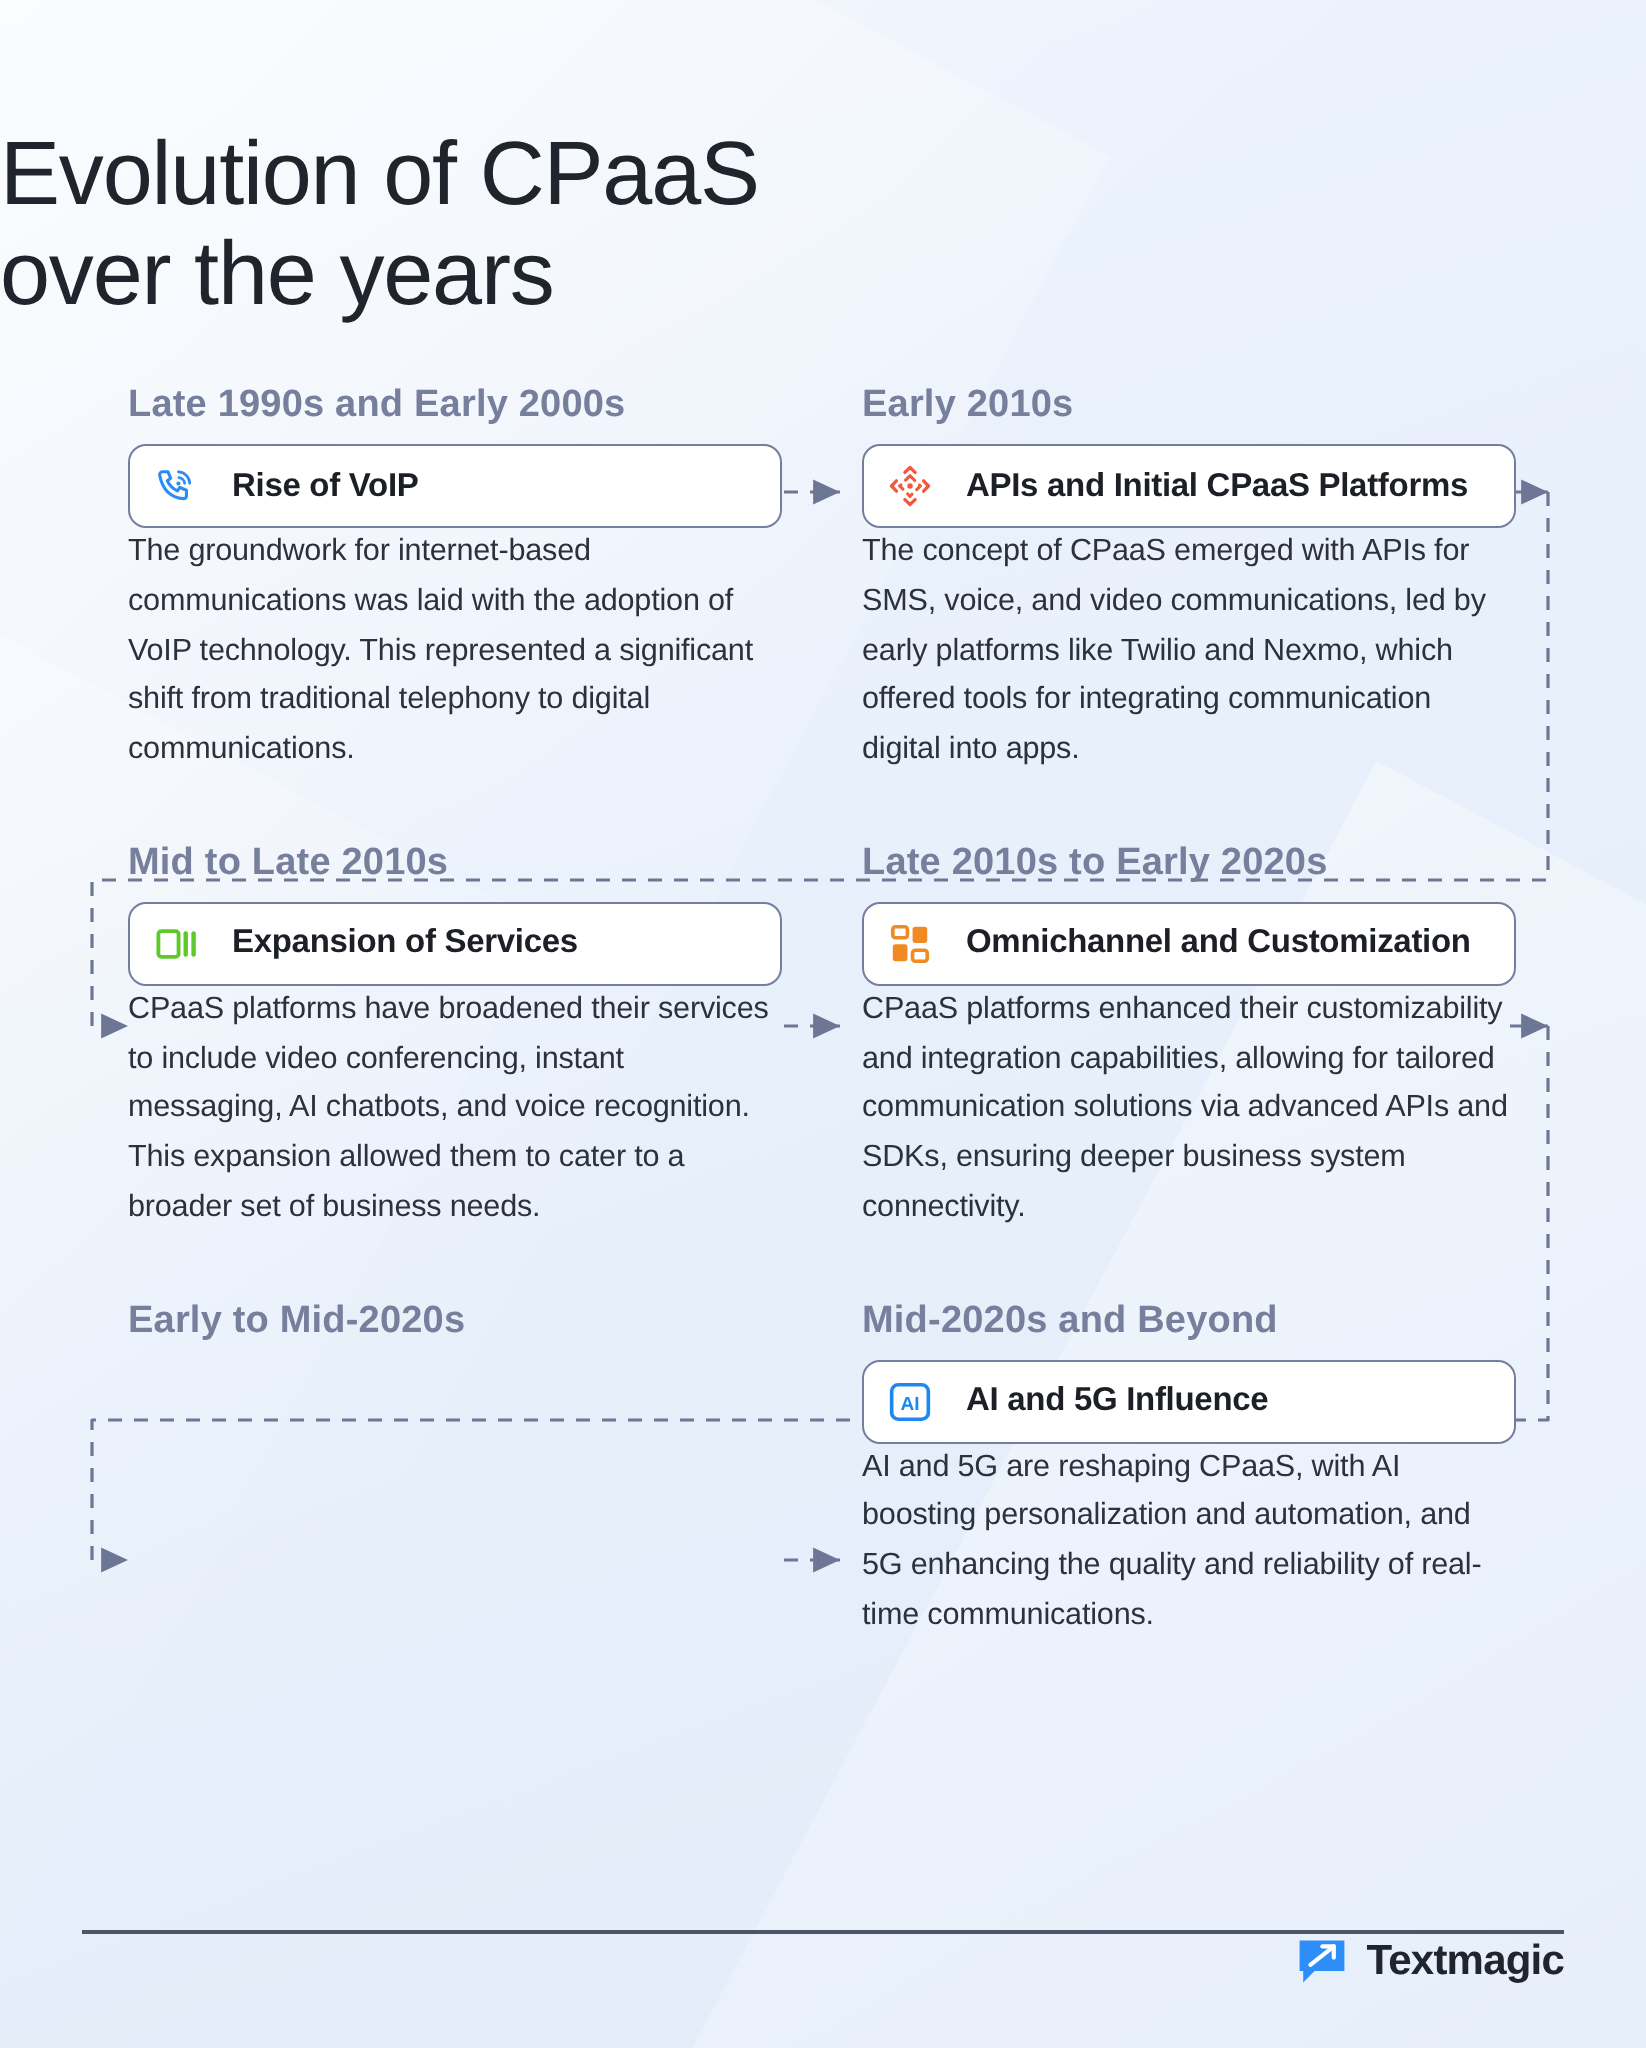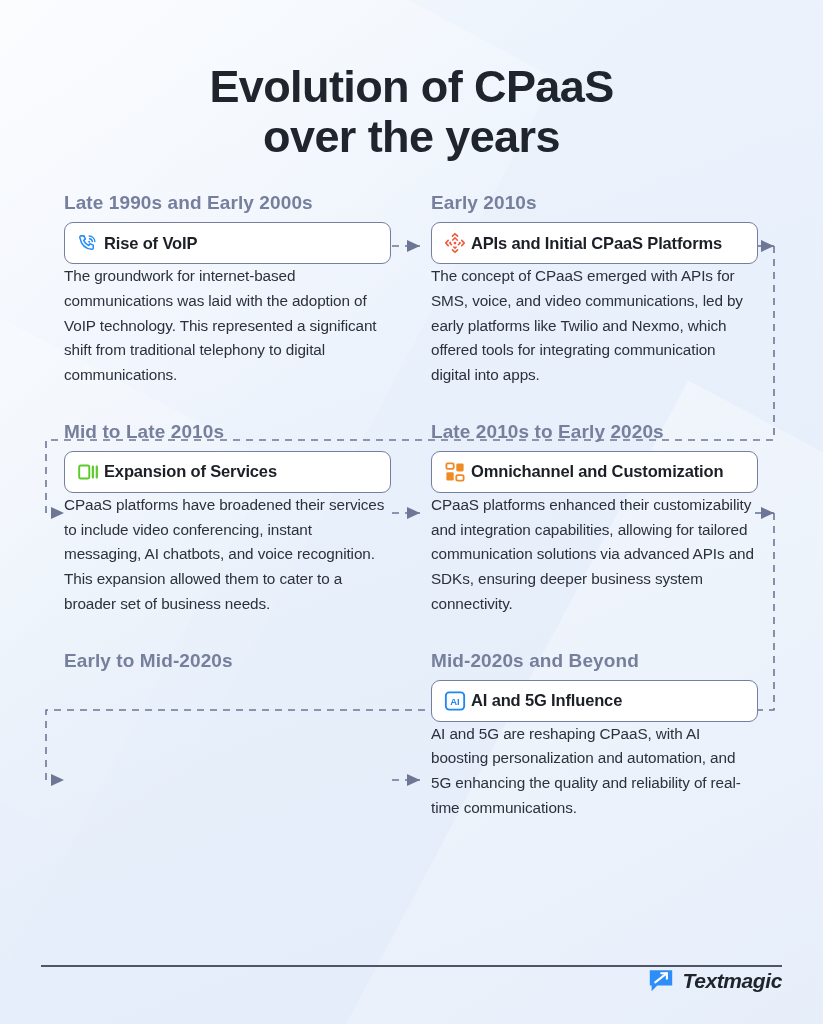--- a/index.html
+++ b/index.html
@@ -31,24 +31,23 @@
   .streak-a { top: -120px; left: -240px; width: 620px; height: 900px; transform: rotate(28deg); }
   .streak-b { bottom: -260px; right: -200px; width: 560px; height: 820px;
               background: linear-gradient(120deg, rgba(255,255,255,0.38), rgba(255,255,255,0)); transform: rotate(28deg); }
   .streak-c { top: 320px; left: -300px; width: 420px; height: 760px;
               background: linear-gradient(120deg, rgba(255,255,255,0.28), rgba(255,255,255,0)); transform: rotate(28deg); }
 
   
   .title {
     position: absolute;
     top: 62px; left: 0; right: 0;
-    text-align: center;
     color: #20242c;
     font-size: 45px;
-    font-weight: bold;
+    font-weight: normal;
     line-height: 1.12;
     letter-spacing: -0.6px;
   }
 
   
   .connectors {
     position: absolute;
     inset: 0;
     pointer-events: none;
   }
@@ -74,21 +73,21 @@
   }
 
   .card {
     height: 42px;
     border: 1.4px solid #757e9e;
     border-radius: 9px;
     background: #ffffff;
     display: flex;
     align-items: center;
     padding: 0 12px;
-    gap: 5px;
+    gap: 17px;
     position: relative;
     z-index: 3;
   }
 
   .card-label {
     font-size: 16.5px;
     font-weight: bold;
     color: #1c1f26;
     letter-spacing: -0.15px;
     white-space: nowrap;
@@ -117,21 +116,20 @@
     background: #4e5566;
   }
 
   .footer-logo {
     position: absolute;
     right: 41px;
     top: 968px;
     display: flex;
     align-items: center;
     gap: 9px;
-    font-style: italic;
   }
 
   .logo-mark { width: 26px; height: 26px; display: block; }
 
   .logo-text {
     font-size: 21px;
     font-weight: bold;
     color: #20242c;
     letter-spacing: -0.4px;
   }

